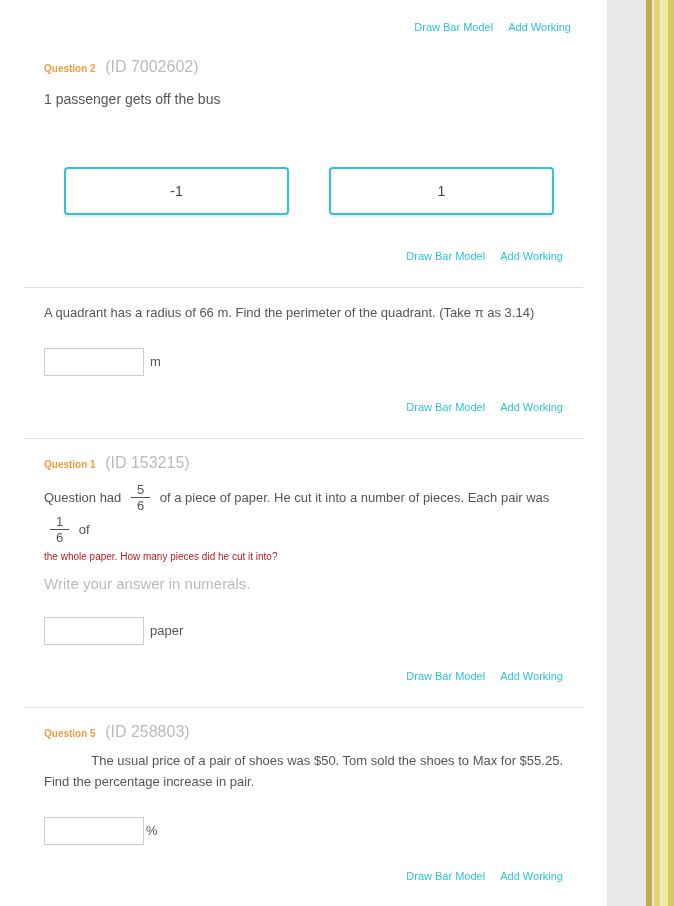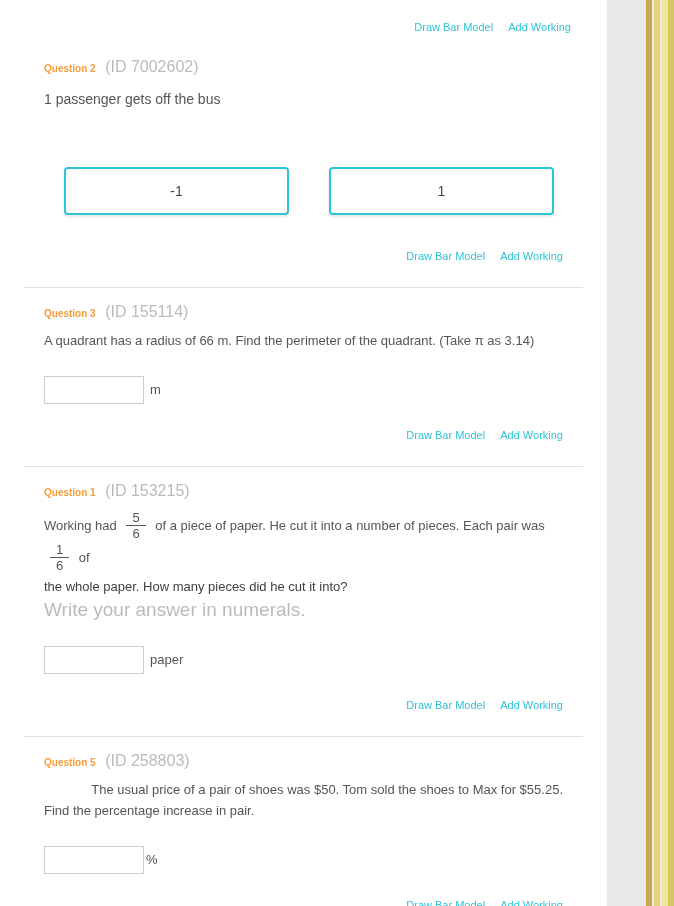--- a/index.html
+++ b/index.html
@@ -136,27 +136,27 @@
     }
     .fraction .num {
       border-bottom: 1px solid #555;
       padding: 0 6px;
     }
     .fraction .den {
       padding: 0 6px;
     }
     .hint-text {
       color: #bbb;
-      font-size: 19px;
+      font-size: 15px;
       margin-bottom: 10px;
     }
     .q4-line2 {
-      color: #404040;
-      font-size: 13px;
-      margin-bottom: 5px;
+      color: #b91c1c;
+      font-size: 10px;
+      margin-bottom: 13px;
     }
   </style>
 </head>
 <body>
 
 <div class="main-container">
 
   <div class="actions-row">
     <a>Draw Bar Model</a>
     <a>Add Working</a>
@@ -172,42 +172,38 @@
       <div class="choice-btn">-1</div>
       <div class="choice-btn">1</div>
     </div>
     <div class="actions-row" style="padding-right:0;">
       <a>Draw Bar Model</a>
       <a>Add Working</a>
     </div>
   </div>
 
   <div class="question-block">
-    <div class="question-header">
-      <span class="question-title">Question 3</span>
-      <span class="question-id">(ID 155114)</span>
-    </div>
     <div class="question-text">A quadrant has a radius of 66 m. Find the perimeter of the quadrant. (Take π as 3.14)</div>
     <div class="answer-row">
       <input type="text" class="answer-input" style="">
       <span class="unit-label">m</span>
     </div>
     <div class="actions-row" style="padding-right:0;">
       <a>Draw Bar Model</a>
       <a>Add Working</a>
     </div>
   </div>
 
   <div class="question-block">
     <div class="question-header">
       <span class="question-title">Question 1</span>
       <span class="question-id">(ID 153215)</span>
     </div>
     <div class="fraction-text">
-      <span>Working had</span>
+      <span>Question had</span>
       <span class="fraction">
         <span class="num">5</span>
         <span class="den">6</span>
       </span>
       <span>of a piece of paper. He cut it into a number of pieces. Each pair was</span>
       <span class="fraction">
         <span class="num">1</span>
         <span class="den">6</span>
       </span>
       <span>of</span>

